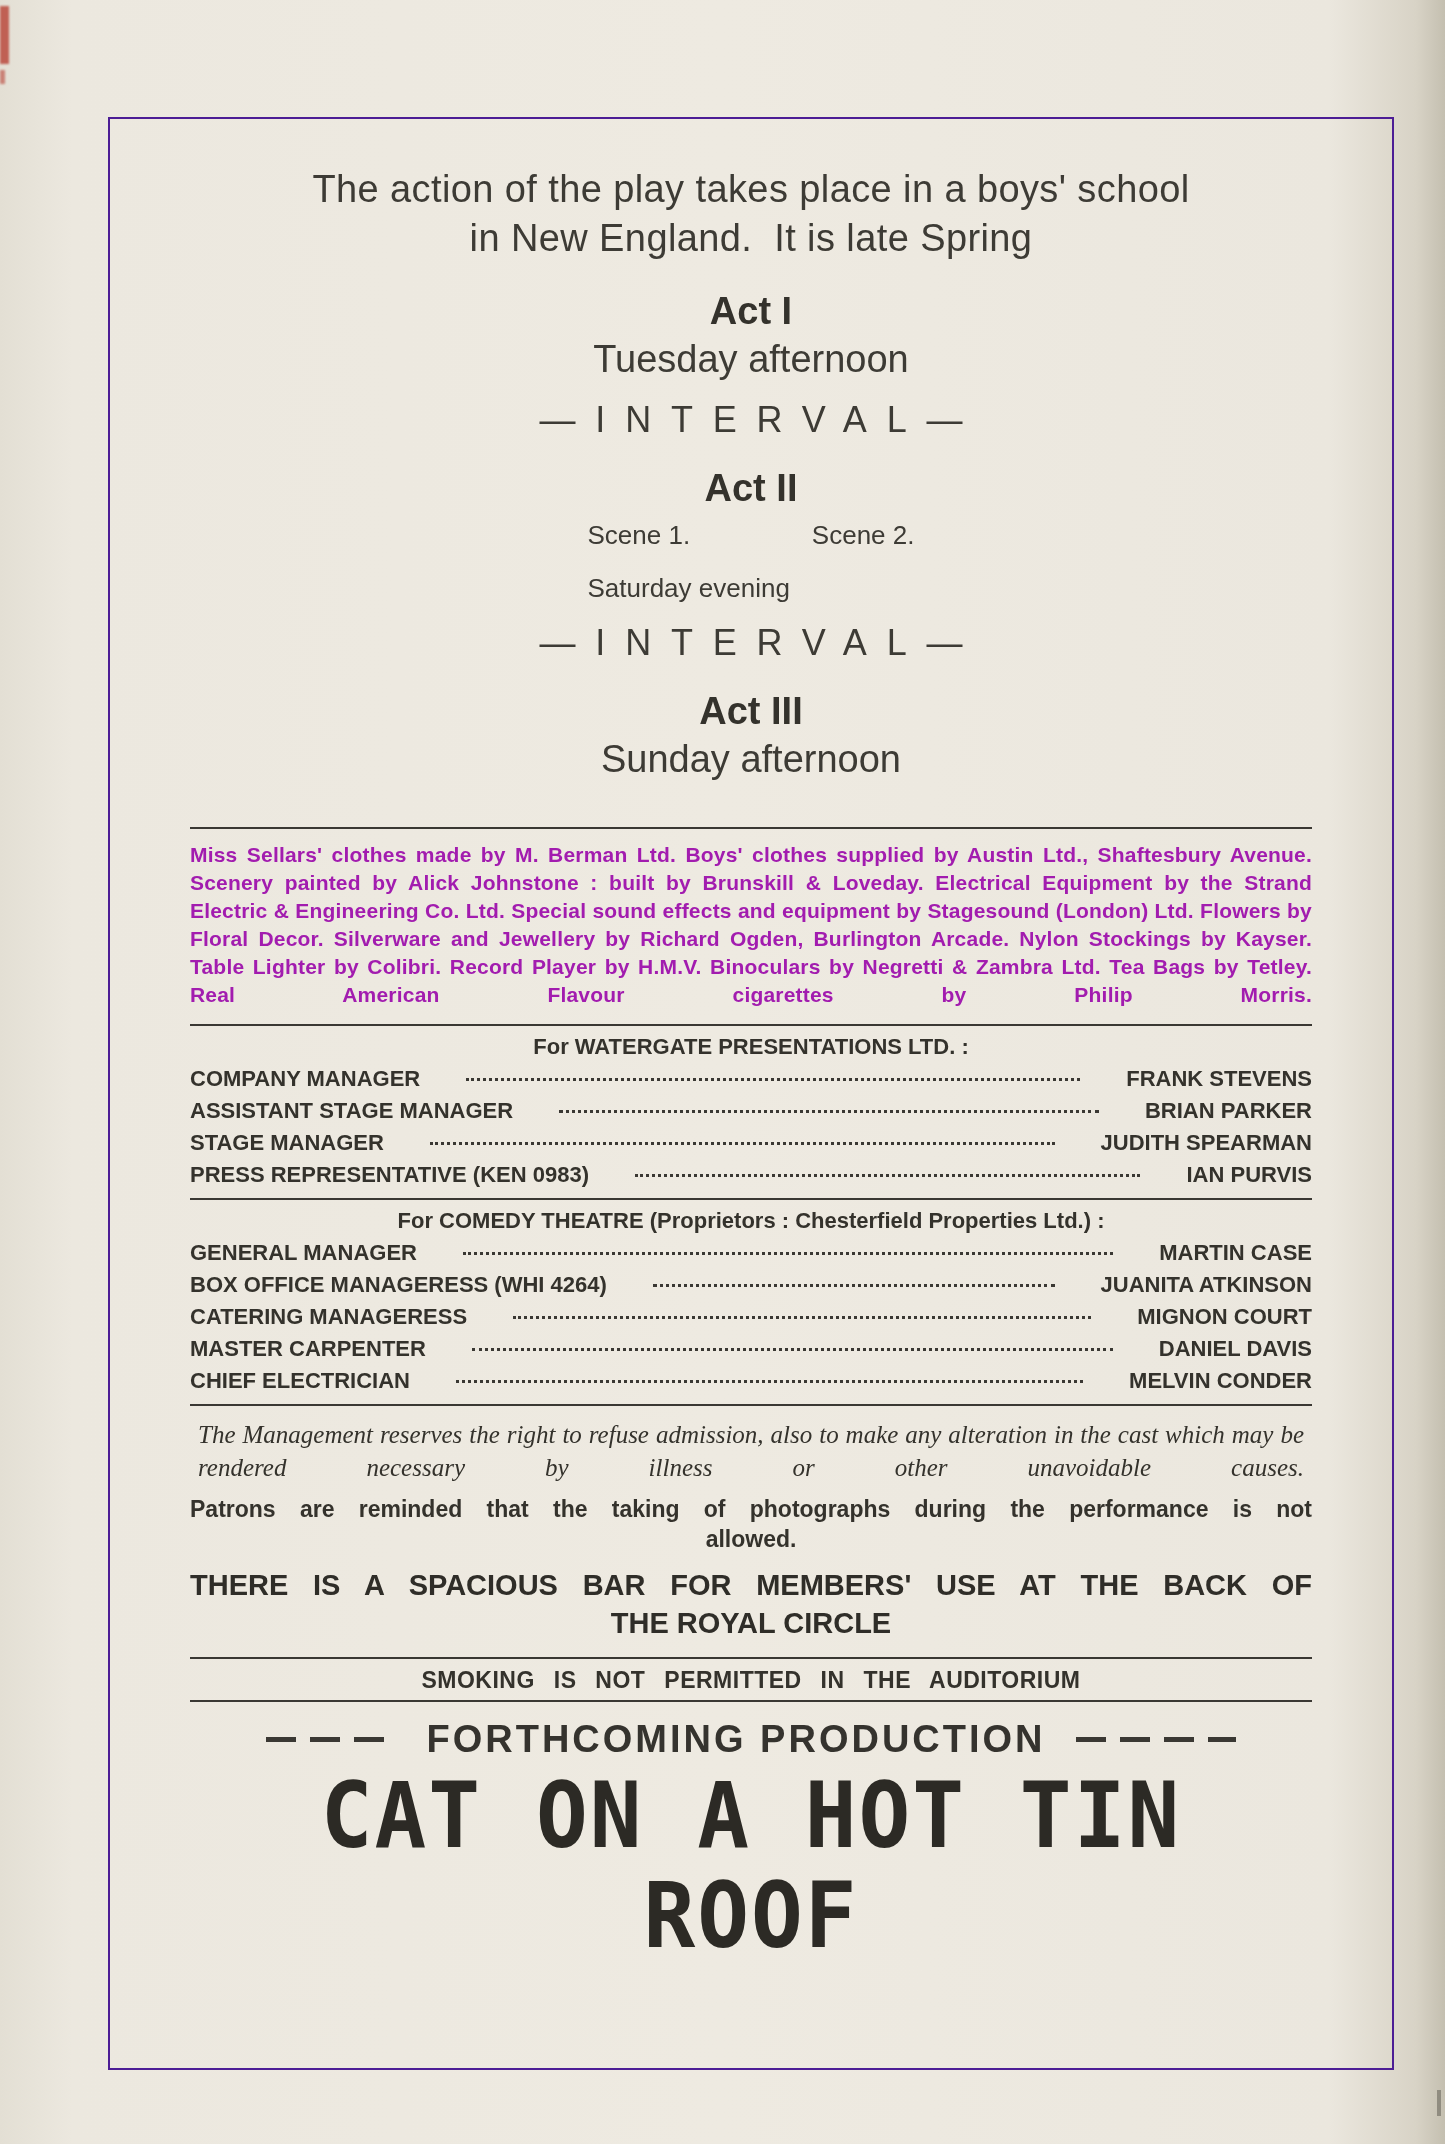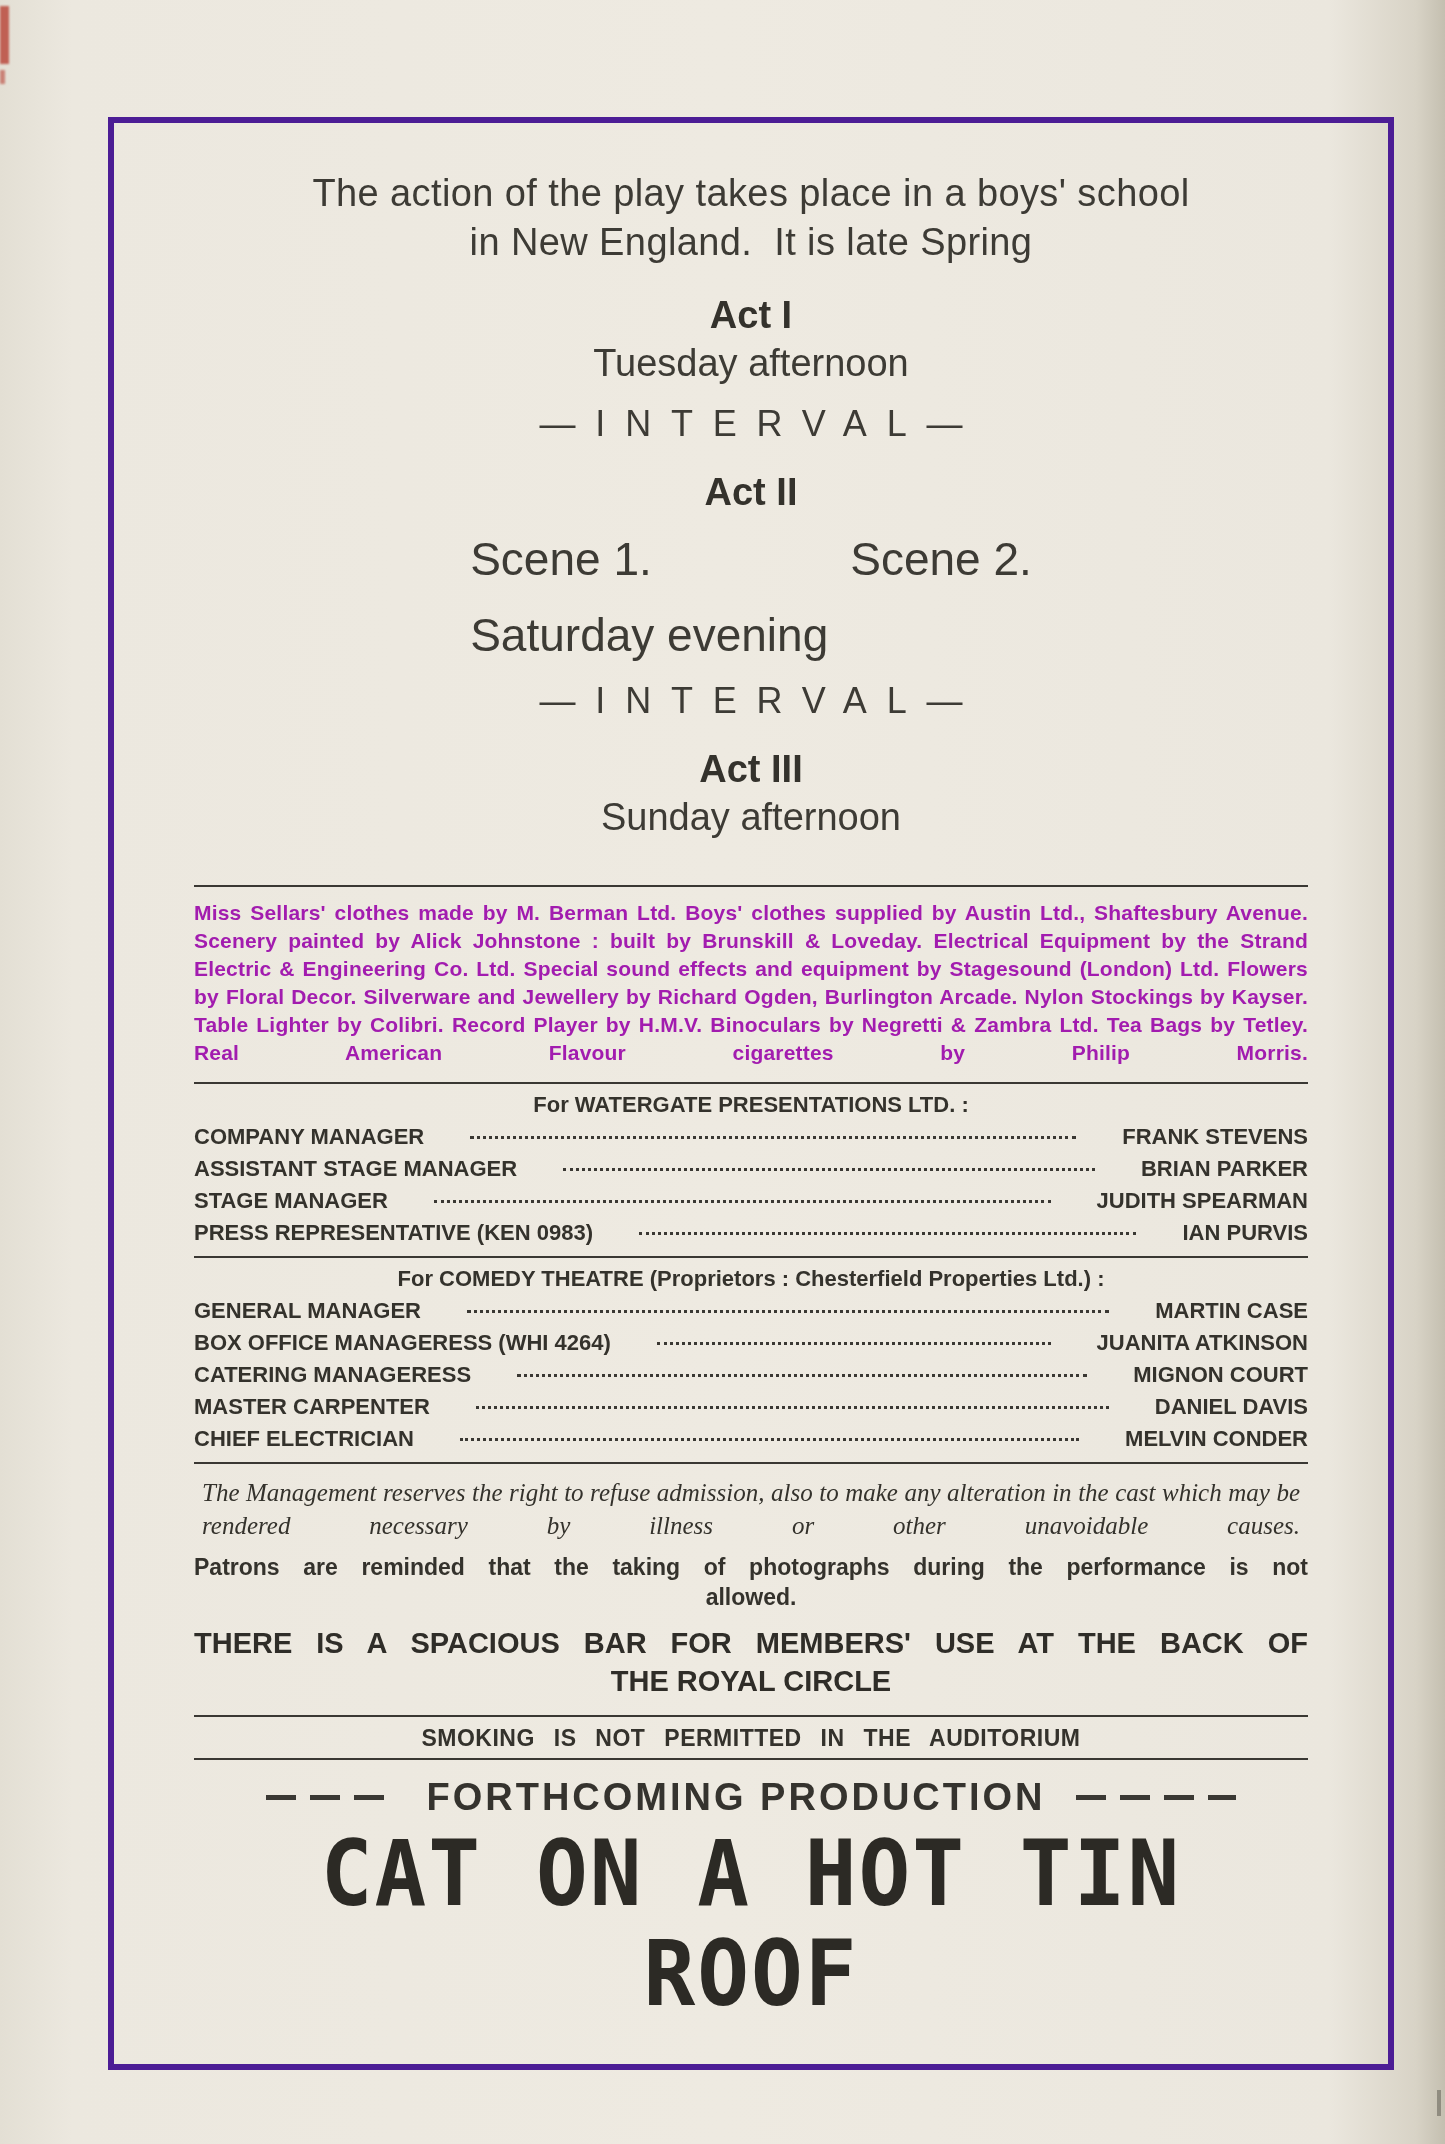--- a/index.html
+++ b/index.html
@@ -8,31 +8,31 @@
     font-family:"Liberation Sans", sans-serif;
     color:#33312c;
     background:linear-gradient(90deg,#e3dfd4 0%,#ece8df 5%,#eeeae1 50%,#ebe7de 92%,#d8d3c6 98%,#c4bfb0 100%);
     position:relative;
   }
   .artifact-red{position:absolute;left:0;top:6px;width:9px;height:58px;background:#b5362a;opacity:.75;filter:blur(1.2px);}
   .artifact-red2{position:absolute;left:0;top:70px;width:5px;height:14px;background:#b5362a;opacity:.55;filter:blur(1px);}
   .artifact-dark{position:absolute;right:4px;bottom:28px;width:4px;height:26px;background:#6b675d;opacity:.6;}
   .frame{
     position:absolute;left:108px;top:117px;width:1286px;height:1953px;
-    border:6px solid #4c1d95;box-sizing:border-box;
+    border:2px solid #4c1d95;box-sizing:border-box;
   }
   .content{position:absolute;left:0;top:0;right:0;bottom:0;padding:46px 80px 0;box-sizing:border-box;}
 
   .synopsis{font-size:38px;line-height:1.3;text-align:center;color:#3d3b35;letter-spacing:.4px;}
   .prewrap{white-space:pre-wrap;}
 
   .act{font-weight:700;font-size:38px;text-align:center;margin-top:26px;color:#34322c;}
   .act-time{font-size:38px;text-align:center;margin-top:5px;color:#3d3b35;}
   .interval{text-align:center;font-size:36px;letter-spacing:.55em;text-indent:.55em;margin-top:18px;color:#3d3b35;}
-  .scenes{display:grid;grid-template-columns:auto auto;column-gap:55px;row-gap:5px;justify-content:center;font-size:46px;margin-top:18px;color:#3d3b35;gap:22px;}
+  .scenes{display:grid;grid-template-columns:auto auto;column-gap:55px;row-gap:5px;justify-content:center;font-size:26px;margin-top:10px;color:#3d3b35;gap:22px;}
   .scenes .lbl{text-align:left;}
   .scenes .tm{text-align:left;}
 
   .rule{border-top:2px solid #3a3833;height:0;}
   .rule-1{margin:46px 0 12px;}
   .rule-2{margin:14px 0 8px;}
   .rule-3{margin:10px 0 8px;}
   .rule-4{margin:10px 0 12px;}
   .rule-5{margin:16px 0 6px;}
   .rule-6{margin:6px 0 0;}

